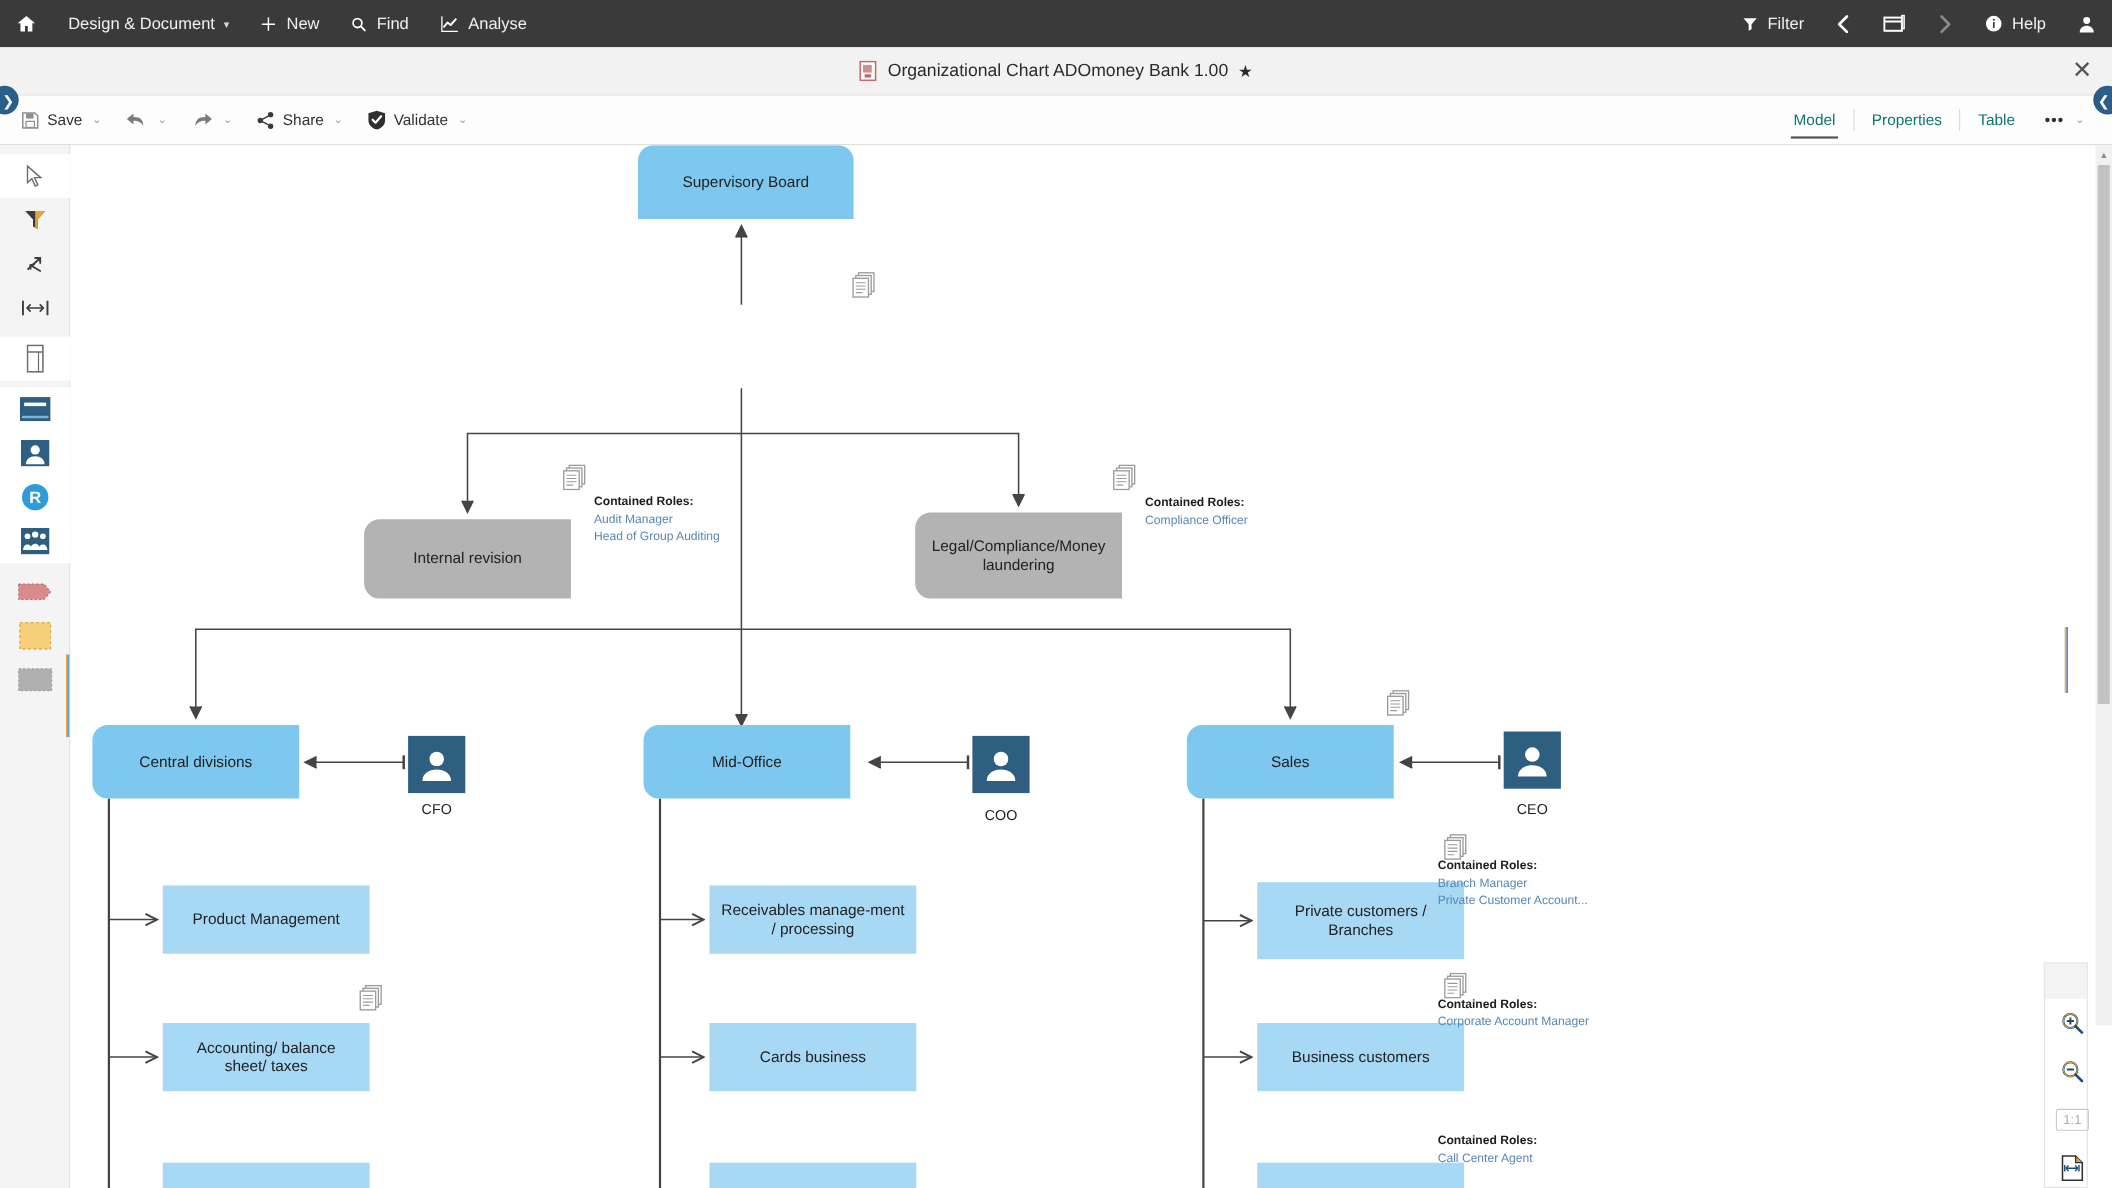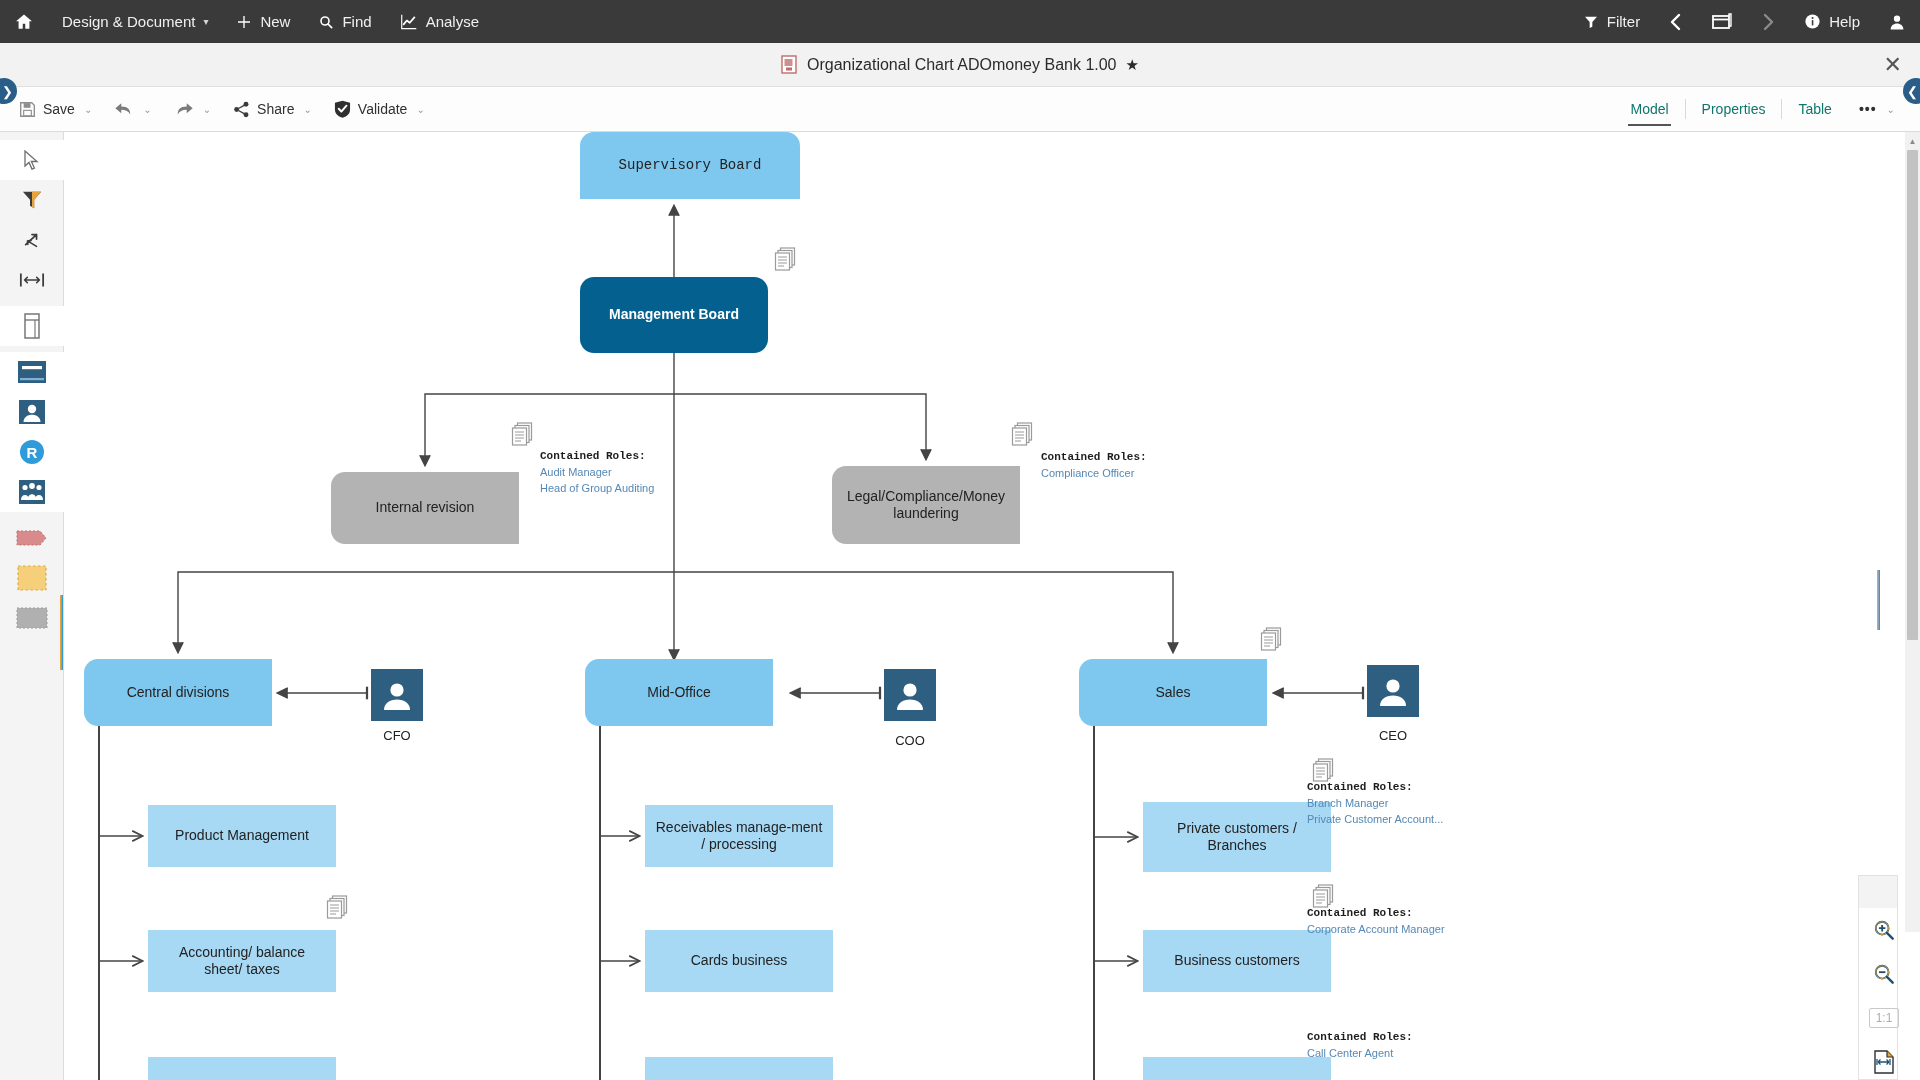--- a/index.html
+++ b/index.html
@@ -104,21 +104,21 @@
   }
   .node.light  { background:#7ec7ef; }
   .node.pale   { background:#a7d8f4; }
   .node.dark   { background:#03608f; color:#fff; font-weight:bold; }
   .node.grey   { background:#b3b3b3; }
   .node.rtop   { border-top-left-radius:14px; border-top-right-radius:14px; }
   .node.rleft  { border-top-left-radius:14px; border-bottom-left-radius:14px; }
   .node.round  { border-radius:14px; }
 
   .role-box { position:absolute; font-size:11px; line-height:1.45; }
-  .role-title { font-weight:bold; color:#1d1d1d; font-size:11px;font-family:Liberation Mono, monospace; }
+  .role-title { font-weight:bold; color:#1d1d1d; font-size:11px; }
   .role-item { color:#5588b5; font-size:11px; }
 
   .person {
     position:absolute; width:52px; height:52px; background:#2e5e80;
     display:flex; align-items:center; justify-content:center;
   }
   .person-label {
     position:absolute; font-size:13px; color:#222; text-align:center; width:80px;
   }
 
@@ -452,27 +452,24 @@
         <path d="M1030 705 H1073" marker-end="url(#ar)"></path>
         <path d="M1030 829 H1073" marker-end="url(#ar)"></path>
         <path d="M1030 956 H1073" marker-end="url(#ar)"></path>
 
         <path d="M303 561 H214" marker-end="url(#arf)" marker-start="url(#bar)"></path>
         <path d="M816 561 H727" marker-end="url(#arf)" marker-start="url(#bar)"></path>
         <path d="M1299 561 H1210" marker-end="url(#arf)" marker-start="url(#bar)"></path>
       </g>
     </svg>
 
-    <div class="node light rtop" style="left:516px;top:0px;width:220px;height:67px;font-family:Liberation Mono, monospace;">
+    <div class="node light rtop" style="left:516px;top:0px;width:196px;height:67px;">
       <span>Supervisory Board</span>
     </div>
 
-    <div class="node dark round" style="left:516px;top:145px;width:188px;height:76px;">
-      <span>Management Board</span>
-    </div>
 
     <div class="node grey rleft" style="left:267px;top:340px;width:188px;height:72px;">
       <span>Internal revision</span>
     </div>
 
     <div class="node grey rleft" style="left:768px;top:334px;width:188px;height:78px;">
       <span>Legal/Compliance/Money laundering</span>
     </div>
 
     <div class="node light rleft" style="left:20px;top:527px;width:188px;height:67px;">

